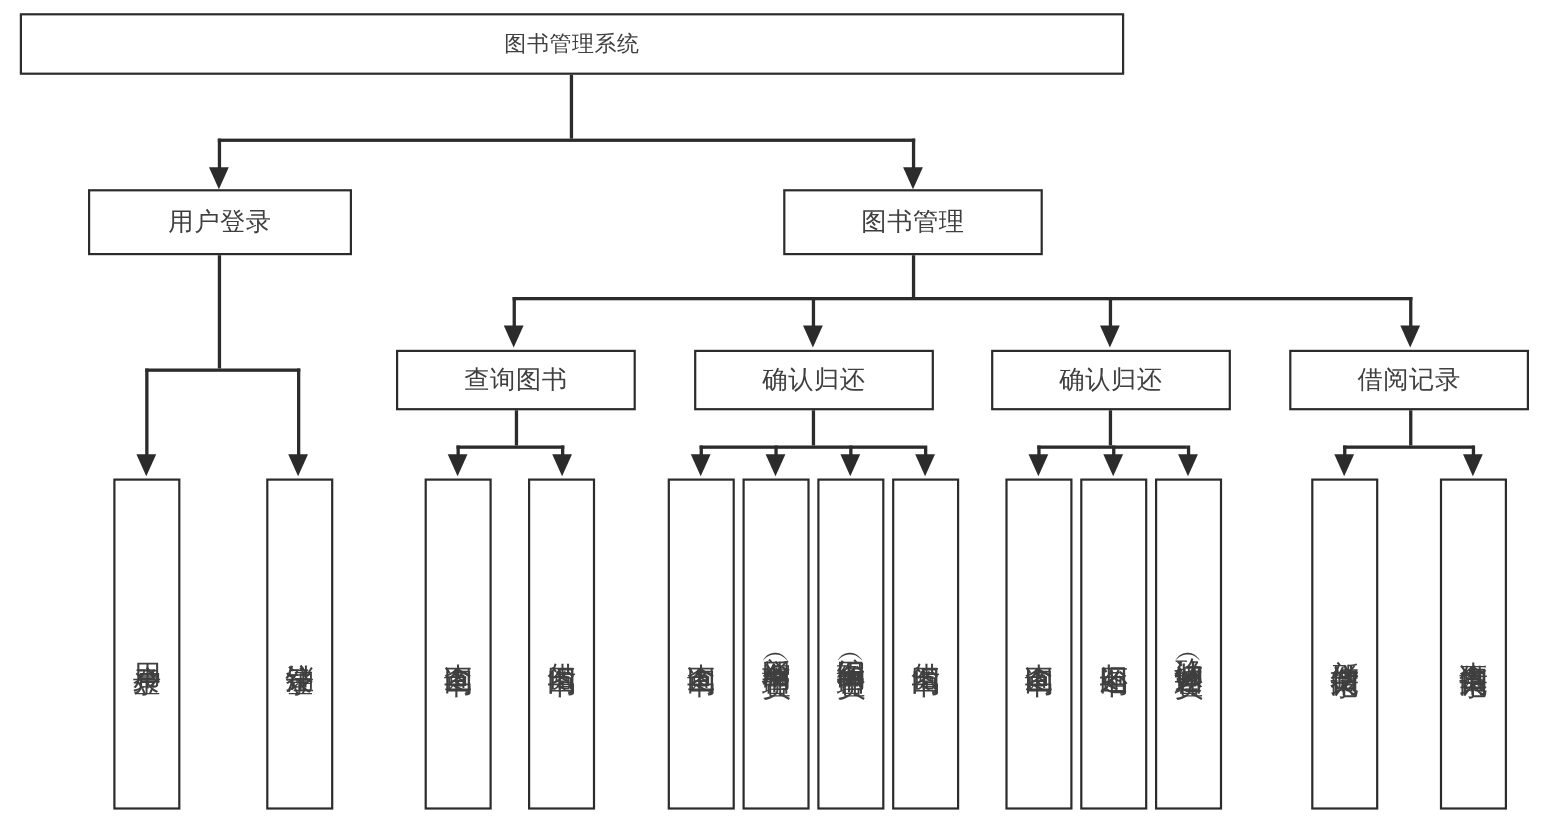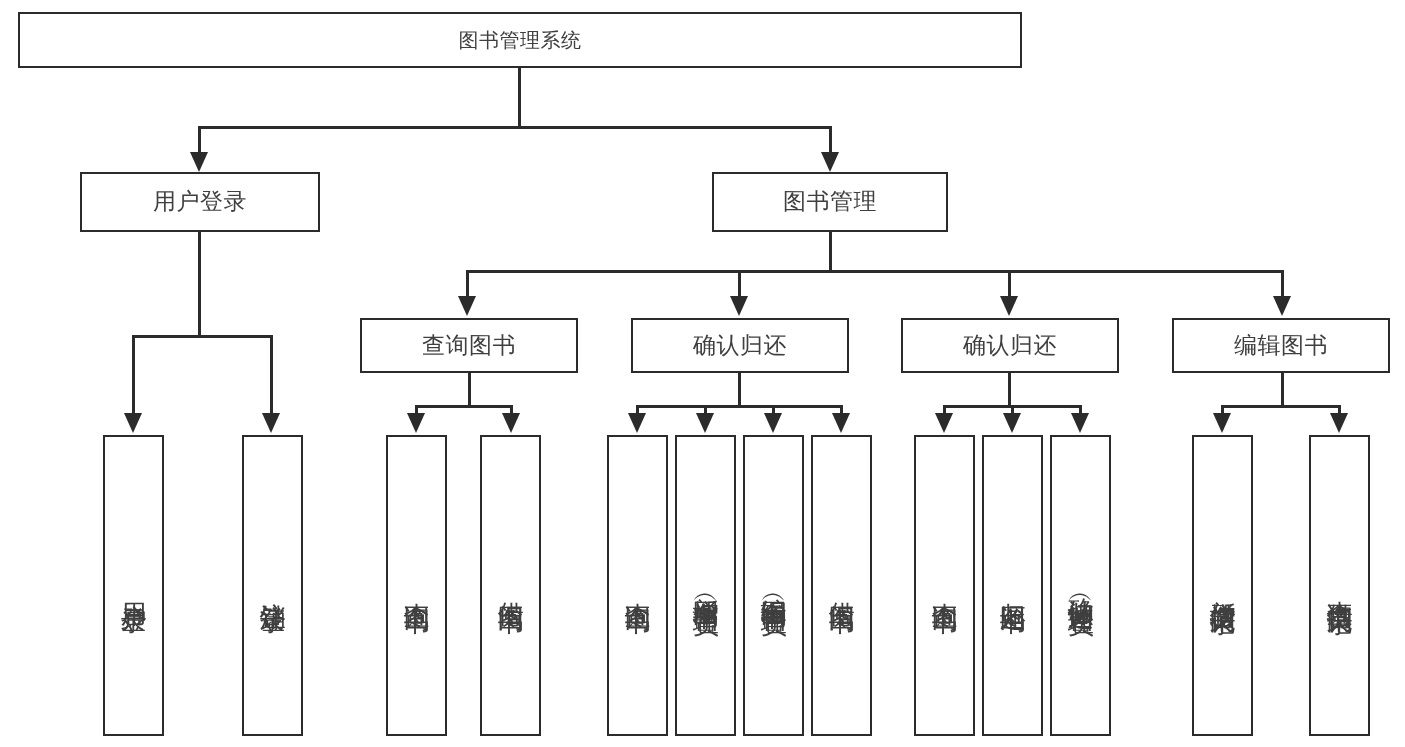--- a/index.html
+++ b/index.html
@@ -134,21 +134,21 @@
   <div class="node lvl2" style="left:360px; top:318px; width:218px; height:55px;">
     <span class="node-label">查询图书</span>
   </div>
   <div class="node lvl2" style="left:631px; top:318px; width:218px; height:55px;">
     <span class="node-label">确认归还</span>
   </div>
   <div class="node lvl2" style="left:901px; top:318px; width:218px; height:55px;">
     <span class="node-label">确认归还</span>
   </div>
   <div class="node lvl2" style="left:1172px; top:318px; width:218px; height:55px;">
-    <span class="node-label">编辑图书</span>
+    <span class="node-label">借阅记录</span>
   </div>
 
   <div class="vline" style="left:468px; top:373px; height:32px;"></div>
   <div class="hline" style="left:415px; top:405px; width:98px;"></div>
   <div class="vline" style="left:415px; top:405px; height:12px;"></div>
   <div class="arrow" style="left:407px; top:413px;"></div>
   <div class="vline" style="left:510px; top:405px; height:12px;"></div>
   <div class="arrow" style="left:502px; top:413px;"></div>
 
   <div class="vline" style="left:738px; top:373px; height:32px;"></div>

